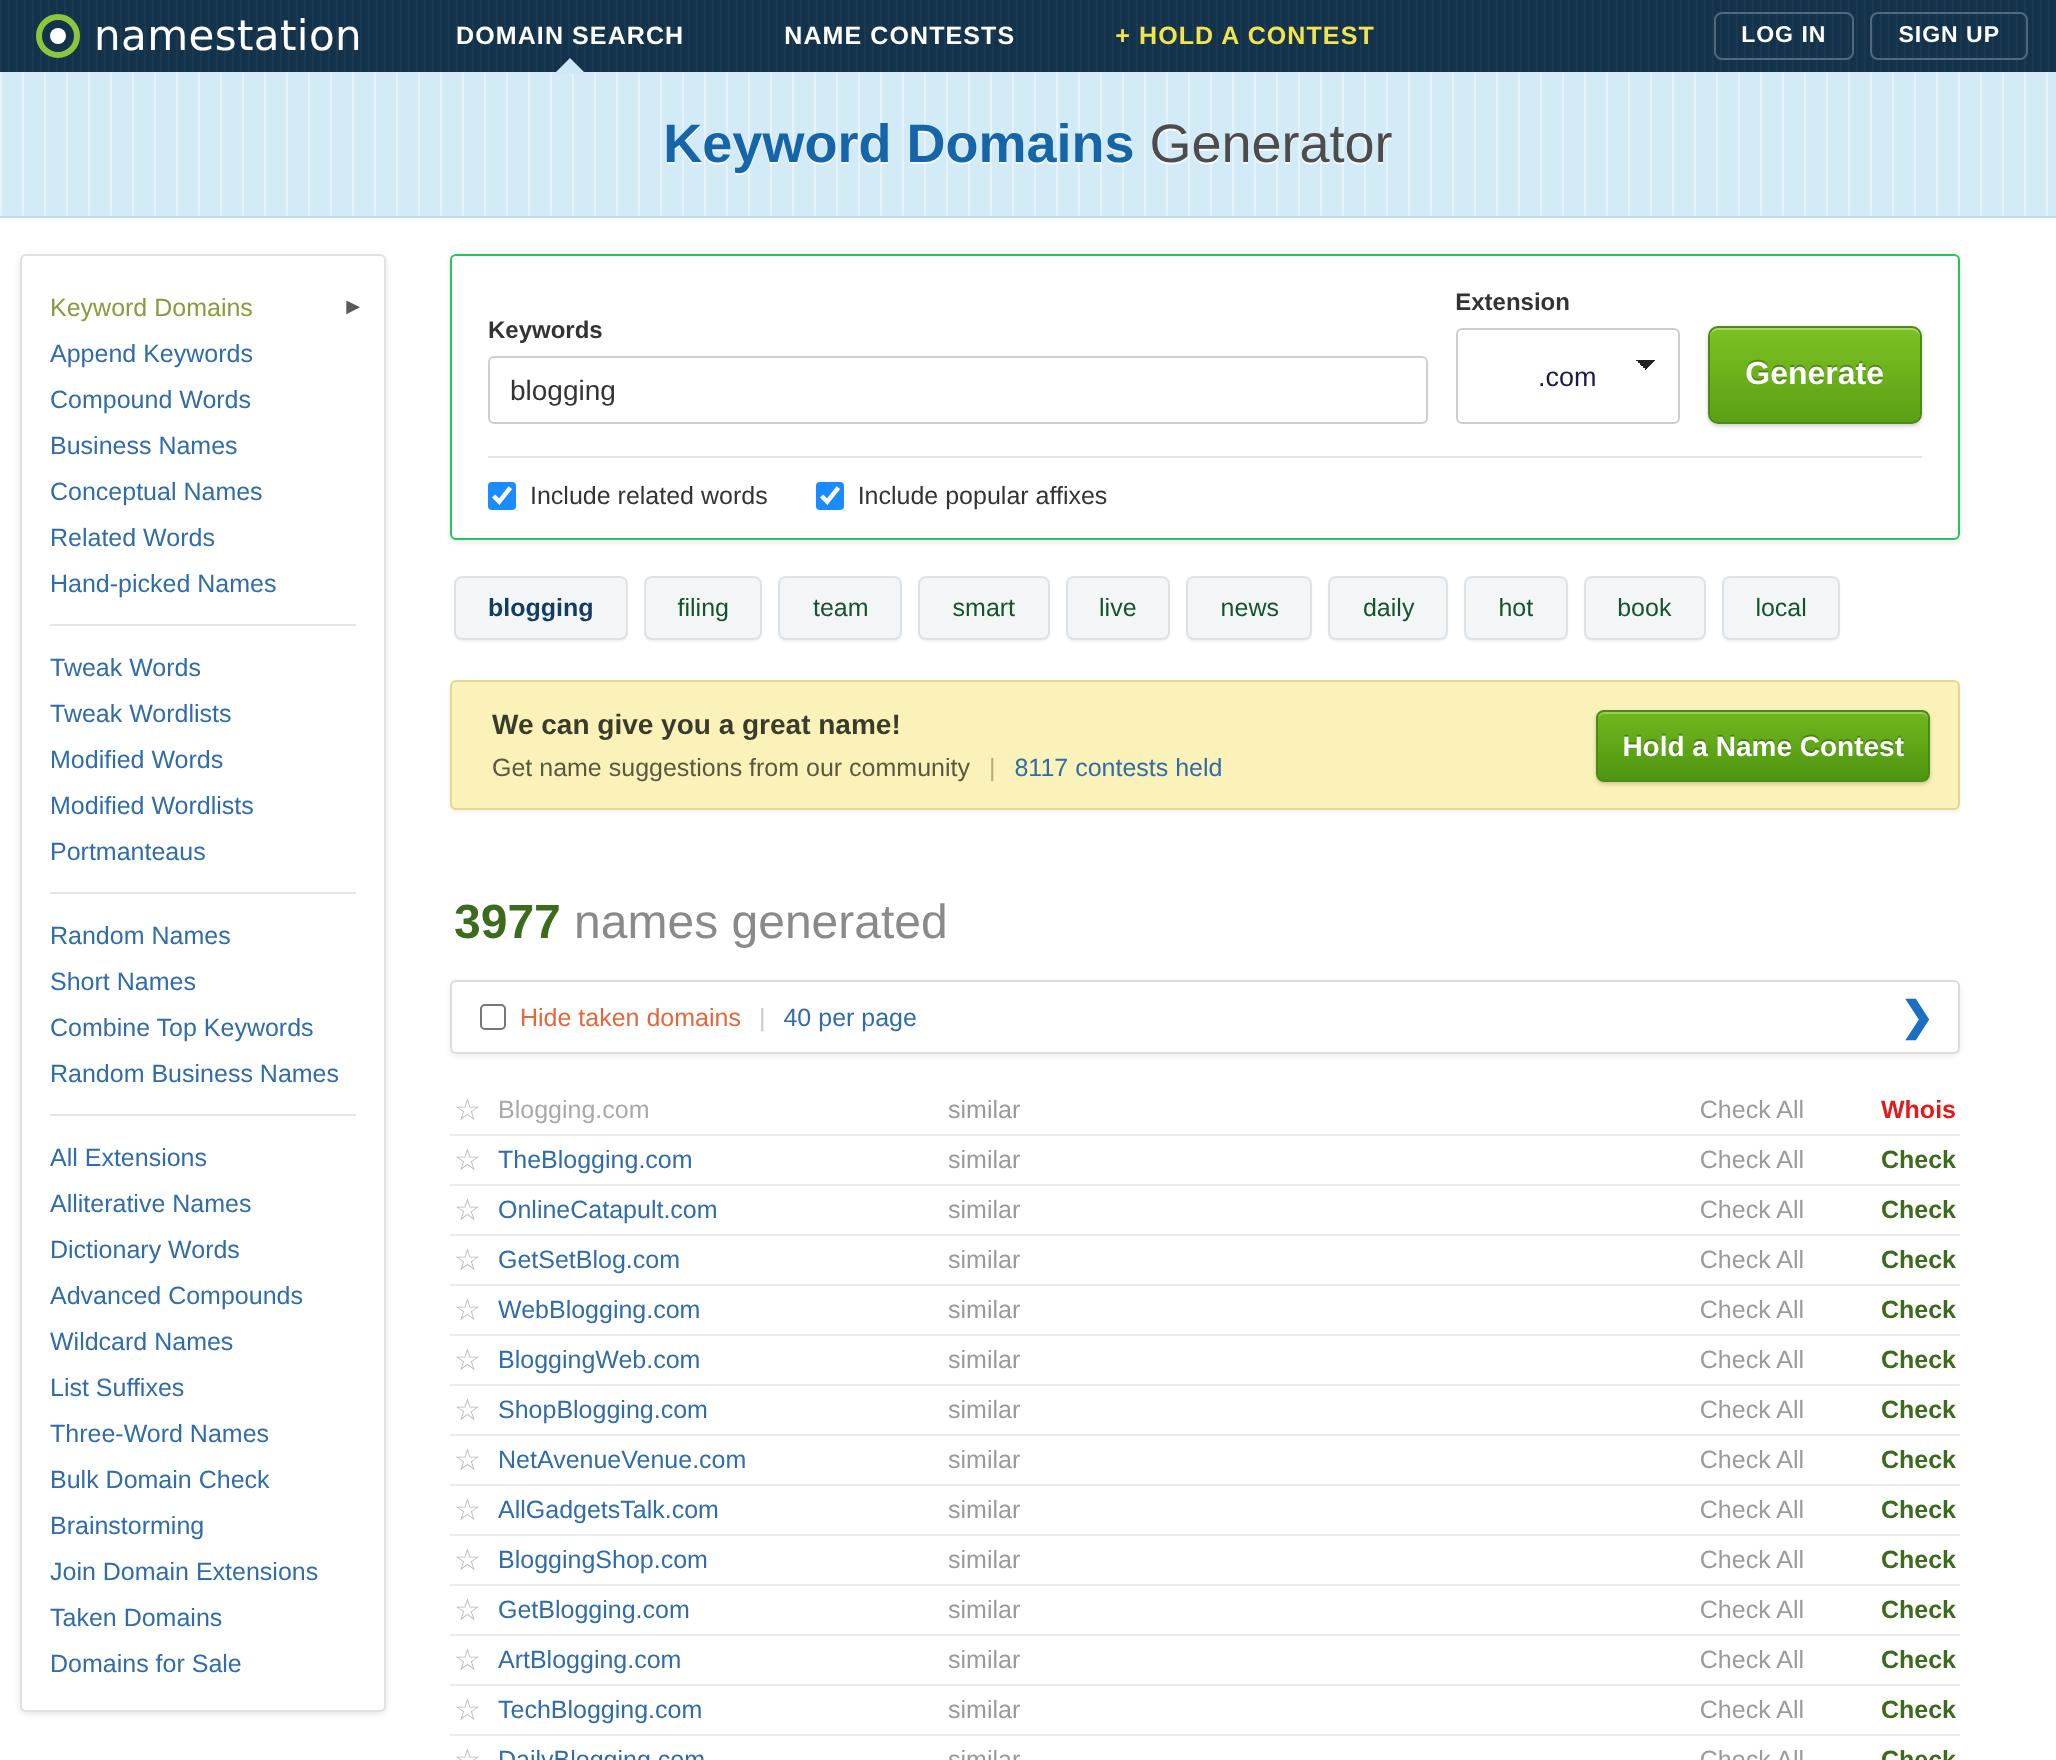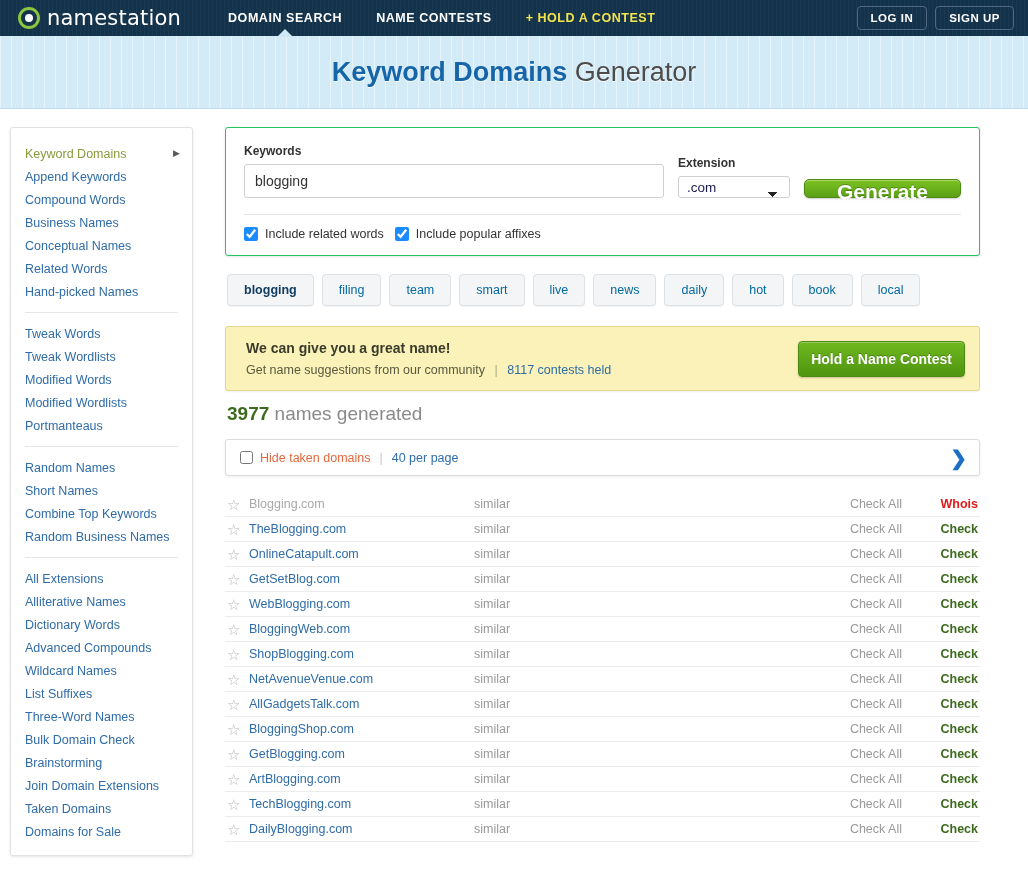--- a/index.html
+++ b/index.html
@@ -28,21 +28,21 @@
   }
   .logo-mark::after{
     content:""; width:8px; height:8px; border-radius:50%;
     background:#ffffff;
   }
   .logo-text{
     margin-left:7px; color:#ffffff; font-size:21px;
     letter-spacing:.2px; font-weight:400;
     font-family:"DejaVu Sans", sans-serif;
   }
-  .navlinks{ display:flex; align-items:flex-start; margin-left:30px; height:36px; }
+  .navlinks{ display:flex; align-items:flex-start; margin-left:30px; height:36px;gap:16px; }
   .navlink{
     color:#ffffff; font-size:12.5px; font-weight:bold; letter-spacing:.55px;
     padding:0 17px; height:36px; line-height:36px; cursor:pointer;
     position:relative; text-decoration:none;
   }
   .navlink.yellow{ color:#f2e44c; }
   .navlink.active::after{
     content:""; position:absolute; left:50%; bottom:-1px; margin-left:-8px;
     border-left:8px solid transparent; border-right:8px solid transparent;
     border-bottom:8px solid #cfe8f5;
@@ -97,48 +97,48 @@
   }
   .frow{ display:flex; align-items:flex-end; gap:14px; }
   .fgroup-kw{ flex:1 1 auto; }
   .flabel{ font-size:12px; font-weight:bold; color:#333; margin-bottom:6px; display:block; }
   .kw-input{
     width:100%; height:34px; border:1px solid #cfcfcf; border-radius:3px;
     padding:0 10px; font-size:14px; color:#333; outline:none;
     font-family:"Liberation Sans", sans-serif; background:#fff;
   }
   .ext-select{
-    width:112px; height:22px; border:1px solid #cfcfcf; border-radius:3px;
+    width:112px; height:48px; border:1px solid #cfcfcf; border-radius:3px;
     padding:0 8px; font-size:13.5px; color:#1a1a4e; background:#fff;
     font-family:"Liberation Sans", sans-serif; outline:none;
     -webkit-appearance:none; appearance:none; cursor:pointer;
     background-image:
       linear-gradient(45deg, transparent 50%, #222 50%),
       linear-gradient(135deg, #222 50%, transparent 50%);
     background-position: calc(100% - 16px) 15px, calc(100% - 11px) 15px;
-    background-size:5px 5px, 5px 5px; background-repeat:no-repeat;
+    background-size:5px 5px, 5px 5px; background-repeat:no-repeat;text-align:center;
   }
   .btn-green{
-    height:19px; padding:0 32px; border:1px solid #4d8a14; border-radius:5px;
+    height:49px; padding:0 18px; border:1px solid #4d8a14; border-radius:5px;
     background:linear-gradient(to bottom,#7cc222 0%,#5aa015 100%);
-    color:#fff; font-size:21px; font-weight:bold; cursor:pointer;
+    color:#fff; font-size:16px; font-weight:bold; cursor:pointer;
     text-shadow:0 -1px 0 rgba(0,0,0,.25);
     box-shadow:inset 0 1px 0 rgba(255,255,255,.35), 0 1px 2px rgba(0,0,0,.2);
     font-family:"Liberation Sans", sans-serif;
   }
   .card-sep{ height:1px; background:#e6e6e6; margin:16px 0 12px 0; }
-  .checks{ display:flex; align-items:flex-end; gap:11px; }
+  .checks{ display:flex; align-items:flex-end; gap:24px; }
   .ck{ display:flex; align-items:center; gap:7px; font-size:12.5px; color:#333; cursor:pointer; }
   .ck input{ width:14px; height:14px; margin:0; cursor:pointer; accent-color:#1a8cff; }
 
   
   .pills{ display:flex; gap:8px; margin:18px 0 0 2px; flex-wrap:wrap; }
   .pill{
     background:#f3f5f7; border:1px solid #dde2e6; border-radius:4px;
-    padding:8px 16px; font-size:12.5px; color:#0369a1; cursor:pointer;
+    padding:8px 16px; font-size:12.5px; color:#14532d; cursor:pointer;
     box-shadow:0 1px 1px rgba(0,0,0,.05);
   }
   .pill.active{ color:#123d63; font-weight:bold; }
 
   
   .promo{
     margin-top:20px; background:#faf2b8; border:1px solid #e2d98e;
     border-radius:3px; padding:13px 14px 13px 20px;
     display:flex; align-items:center; box-shadow:0 1px 2px rgba(0,0,0,.07);
   }
@@ -150,21 +150,21 @@
   .btn-contest{
     border:1px solid #4d8a14; border-radius:4px;
     background:linear-gradient(to bottom,#6fb81d 0%,#4f9511 100%);
     color:#fff; font-size:14px; font-weight:bold; padding:9px 12px;
     cursor:pointer; text-shadow:0 -1px 0 rgba(0,0,0,.25);
     box-shadow:inset 0 1px 0 rgba(255,255,255,.3), 0 1px 2px rgba(0,0,0,.2);
     white-space:nowrap; font-family:"Liberation Sans", sans-serif;
   }
 
   
-  .res-count{ margin:12px 0 14px 2px; font-size:19px; color:#8a8a8a; }
+  .res-count{ margin:43px 0 14px 2px; font-size:24px; color:#8a8a8a; }
   .res-count b{ color:#3d6b1e; font-weight:bold; }
 
   .optbar{
     background:#fff; border:1px solid #dcdcdc; border-radius:3px;
     box-shadow:0 1px 3px rgba(0,0,0,.08);
     height:37px; display:flex; align-items:center; padding:0 12px 0 14px;
   }
   .optbar .ck-lbl{ color:#e2683b; font-size:12.5px; cursor:pointer;text-align:center; }
   .optbar input{ width:13px; height:13px; margin:0 7px 0 0; vertical-align:-2px; cursor:pointer; }
   .optbar .bar{ color:#c9c9c9; margin:0 9px; font-size:12.5px; }

